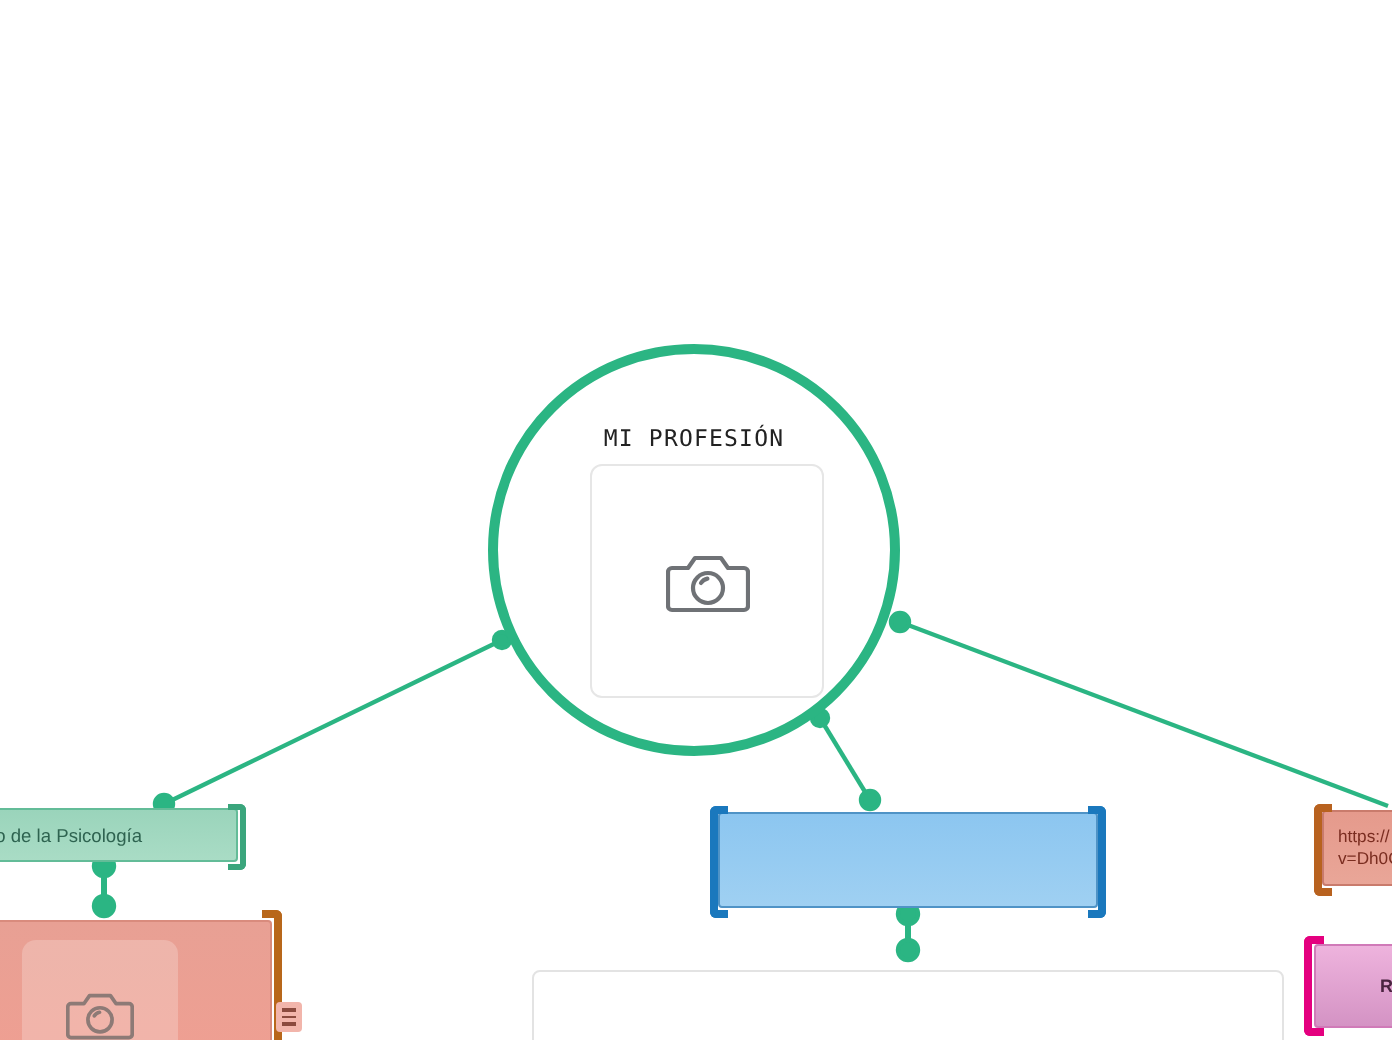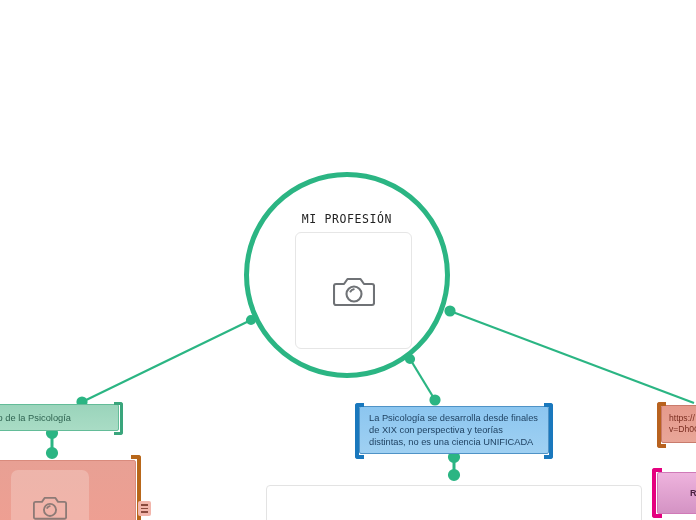--- a/index.html
+++ b/index.html
@@ -301,21 +301,20 @@
     </div>
   </div>
 
   <div class="node node-green">
     <span class="node-text">acimiento de la Psicología</span>
     <span class="bracket bracket-green-right"></span>
   </div>
 
   <div class="node node-blue">
     <span class="bracket bracket-blue-left"></span>
-    <span class="node-text">La Psicología se desarrolla desde finales de XIX con perspectiva y teorías distintas, no es una ciencia UNIFICADA</span>
     <span class="bracket bracket-blue-right"></span>
   </div>
 
   <div class="node node-salmon">
     <span class="bracket bracket-salmon-left"></span>
     <span class="node-text">https://
 v=Dh0O</span>
   </div>
 
   <div class="node node-image-salmon">

